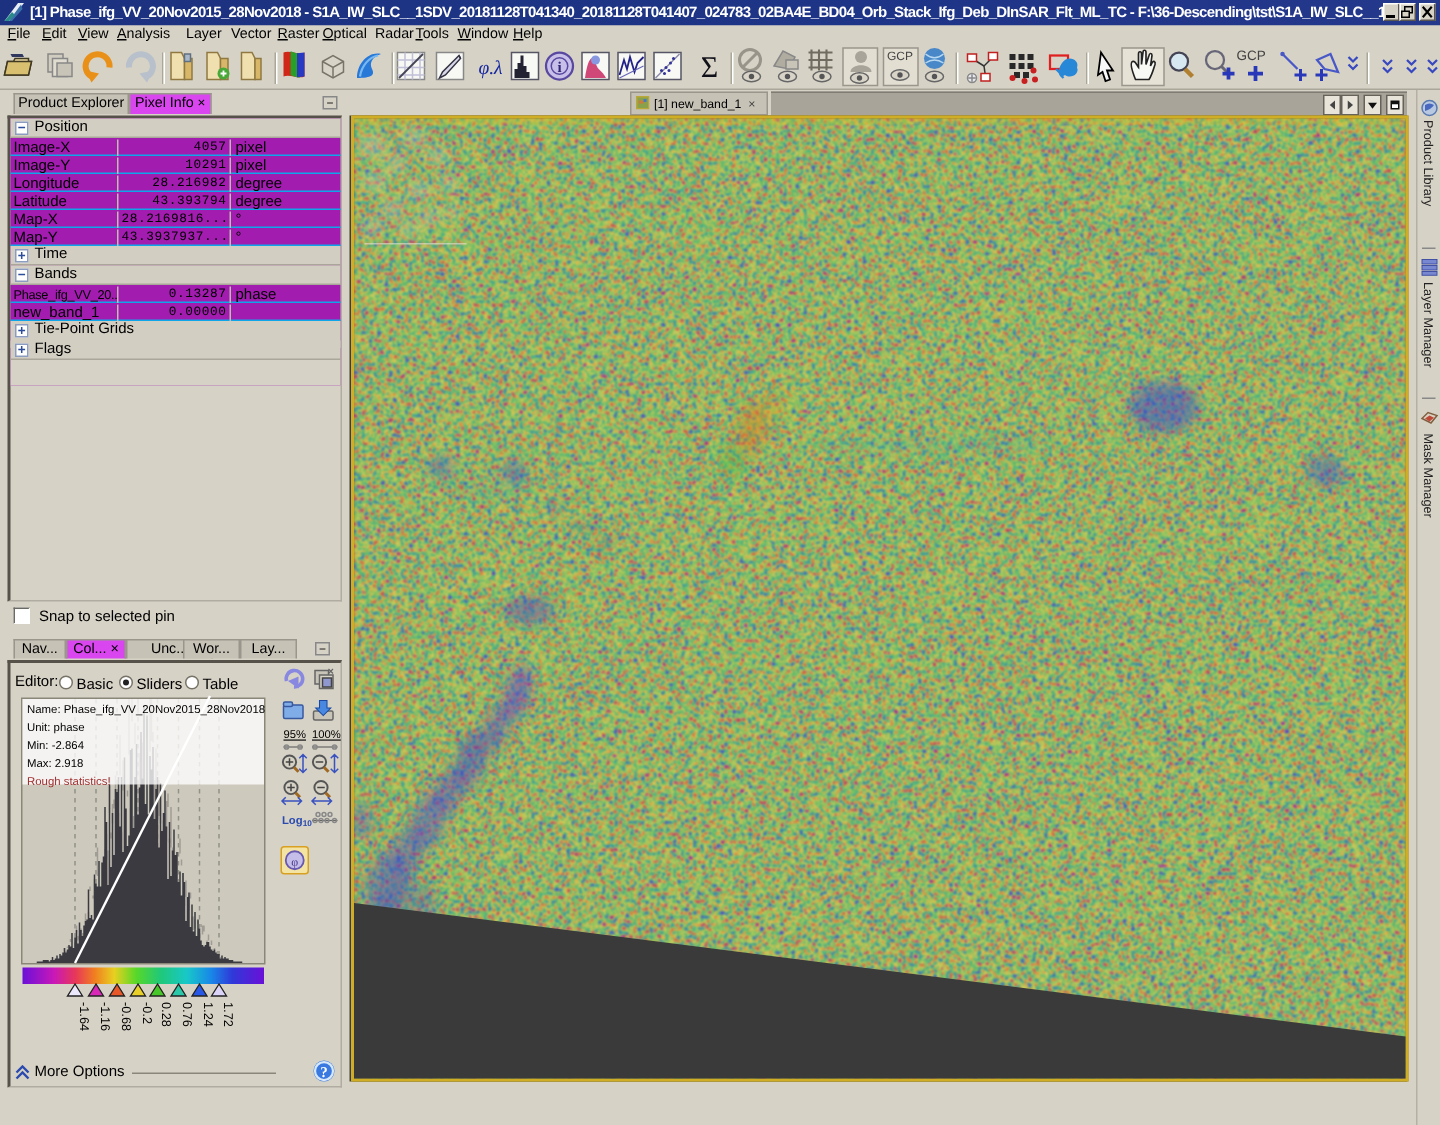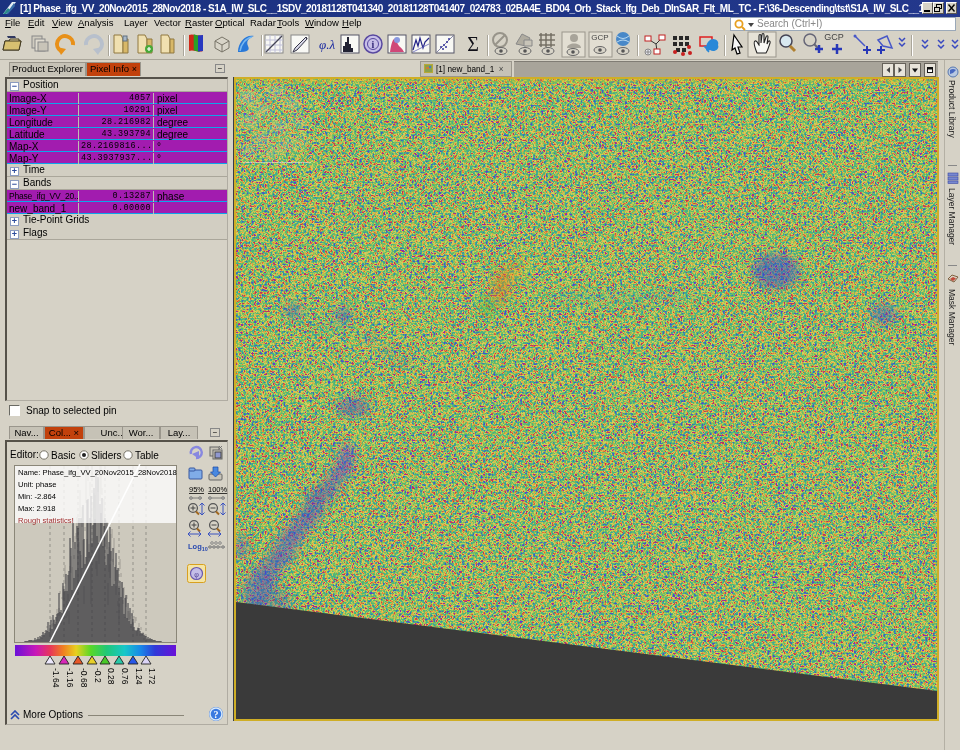--- a/index.html
+++ b/index.html
@@ -13,21 +13,21 @@
 
 #menubar{left:0;top:17px;width:960px;height:14px;background:#d6d2c6;font-size:9.5px;color:#000}
 #menubar span{position:absolute;top:0px}
 #menubar u{text-decoration:underline}
 
 #toolbar{left:0;top:31px;width:960px;height:29px;background:#d6d2c6;border-bottom:1px solid #aaa69a}
 #searchbox{position:absolute;left:730px;top:0px;width:226px;height:14px;background:#fff;border:1px solid #9aa8b8;font-size:10px;color:#888}
 
 #leftpanel{left:0;top:60px;width:233px;height:690px;background:#d6d2c6}
 .tab{position:absolute;font-size:9.5px;color:#000;text-align:center;border:1px solid #9a968c;border-bottom:none;background:#c6c2b6;padding-top:0}
-.tab.active{background:#c2410c}
+.tab.active{background:#d946ef}
 .pitable{position:absolute;background:#a21caf;font-size:10px}
 .pitr{position:absolute;left:0;width:100%;border-bottom:1px solid #0ea5e9;white-space:nowrap}
 .pihdr{background:#d2cec2;border-bottom:1px solid #aaa69a}
 .pm{display:inline-block;width:9px;height:9px;border:1px solid #8c9cc0;background:#fff;color:#2c4c9c;font-size:9px;line-height:7px;text-align:center;vertical-align:-1px;margin:0 4px 0 3px;font-weight:bold}
 .mono{font-family:"Liberation Mono",monospace;font-size:8.5px;letter-spacing:0.4px}
 .c1{position:absolute;left:2px;top:1px;width:70px;overflow:hidden;border-right:1px solid #c0bcb2;height:11px}
 .c2{position:absolute;left:72px;top:1px;width:75px;text-align:right;border-right:1px solid #c0bcb2;height:11px;padding-right:2px}
 .c3{position:absolute;left:150px;top:1px}
 
 #docbar{left:233px;top:60px;width:711px;height:17px;background:#d6d2c6}
@@ -69,28 +69,20 @@
  <span style="left:52px"><u>V</u>iew</span>
  <span style="left:78px"><u>A</u>nalysis</span>
  <span style="left:124px">Layer</span>
  <span style="left:154px">Vector</span>
  <span style="left:185px"><u>R</u>aster</span>
  <span style="left:215px"><u>O</u>ptical</span>
  <span style="left:250px">Radar</span>
  <span style="left:277px"><u>T</u>ools</span>
  <span style="left:305px"><u>W</u>indow</span>
  <span style="left:342px"><u>H</u>elp</span>
- <div id="searchbox">
-        <span style="position:absolute;left:26px;top:0px">Search (Ctrl+I)</span>
-  <svg width="24" height="13" style="position:absolute;left:2px;top:0px">
-          <circle cx="6" cy="6" r="3.6" fill="none" stroke="#e8a020" stroke-width="1.8"></circle>
-          <line x1="9" y1="9" x2="12" y2="12" stroke="#e8a020" stroke-width="2"></line>
-          <polygon points="15,5 21,5 18,9" fill="#444"></polygon>
-        </svg>
- </div>
 </div>
 
 <div id="toolbar" class="abs">
 <svg width="960" height="29" font-family="Liberation Sans">
  <g stroke="#aaa69a">
           <line x1="108.5" y1="4" x2="108.5" y2="25"></line>
           <line x1="183.5" y1="4" x2="183.5" y2="25"></line>
           <line x1="261.5" y1="4" x2="261.5" y2="25"></line>
           <line x1="487.5" y1="4" x2="487.5" y2="25"></line>
           <line x1="637.5" y1="4" x2="637.5" y2="25"></line>

